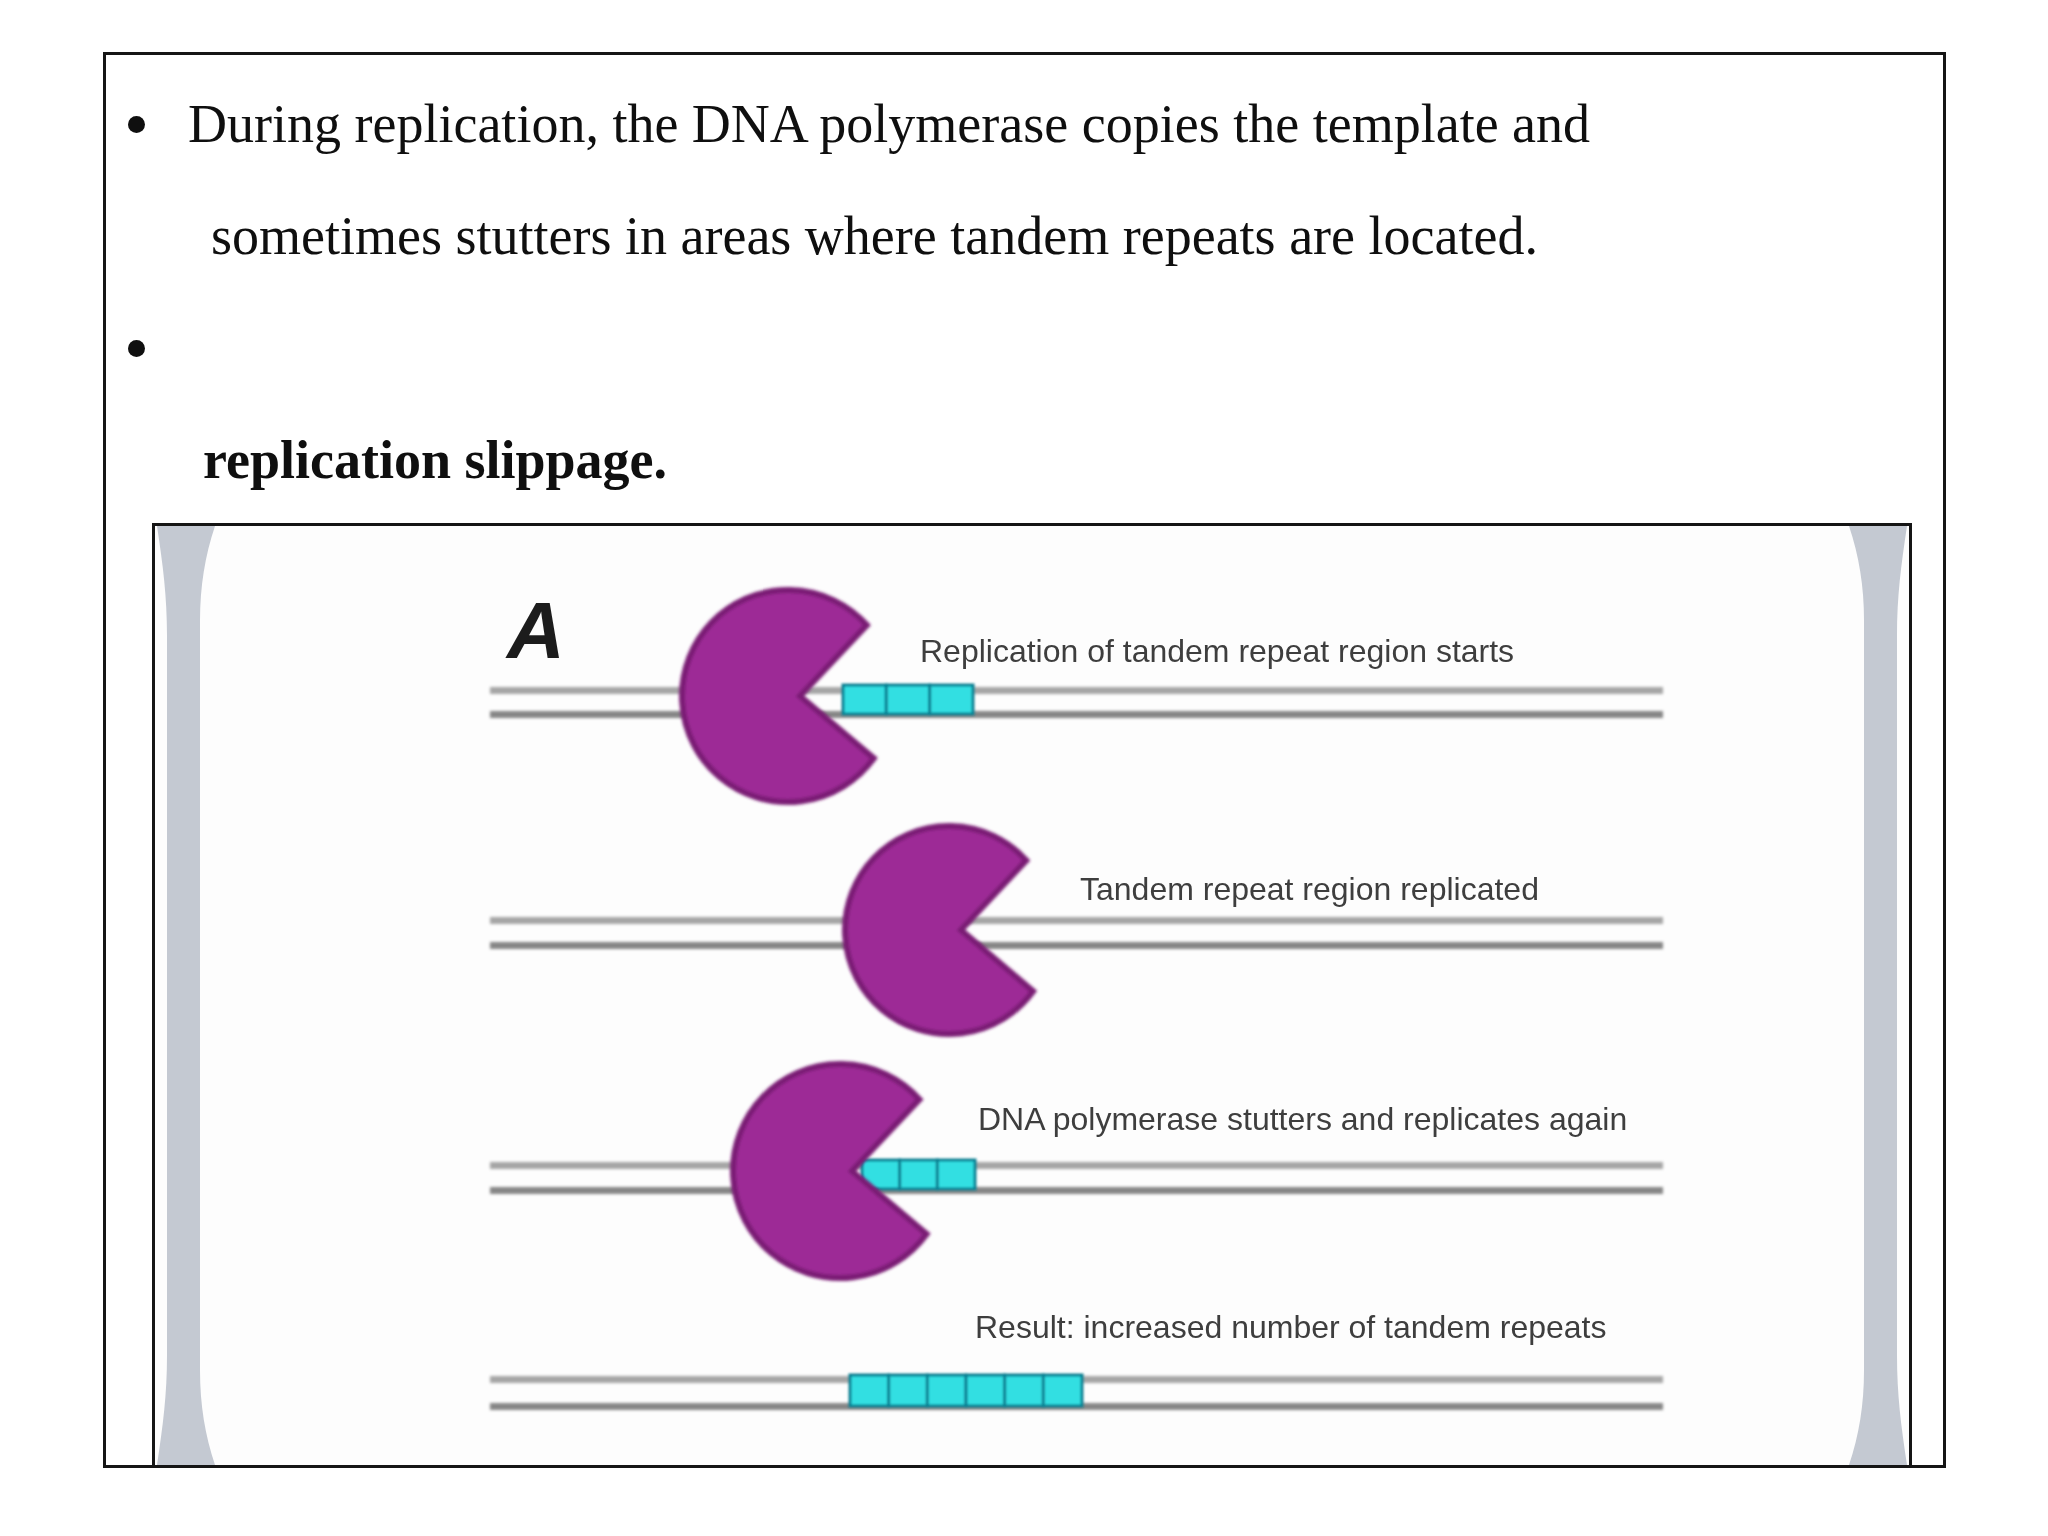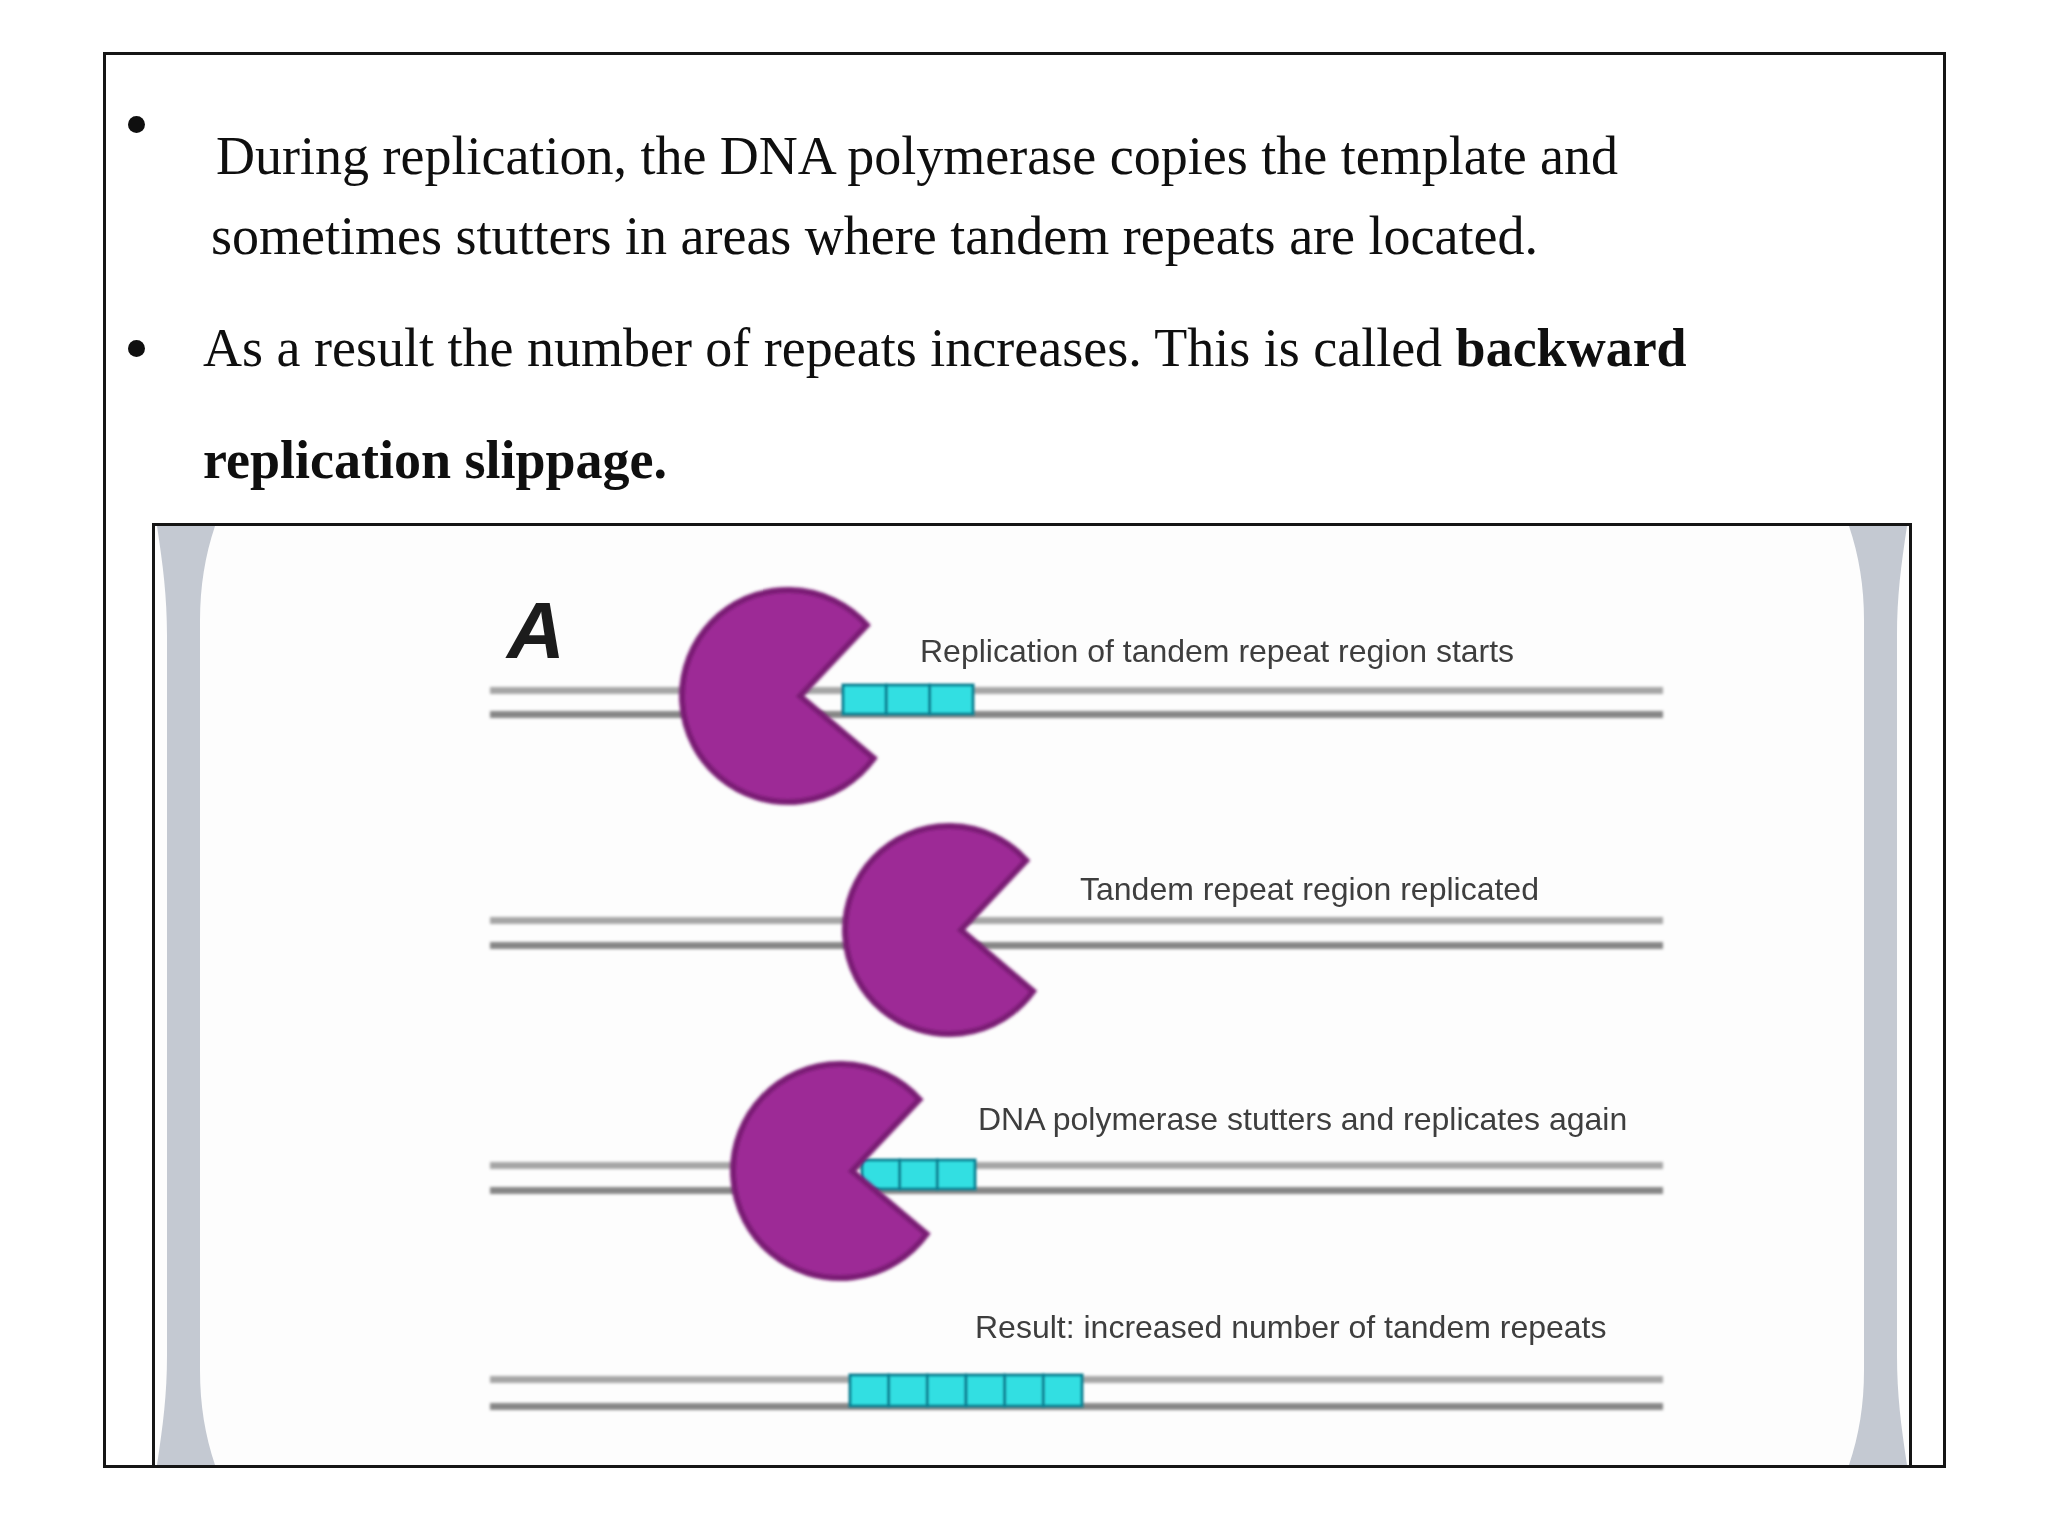--- a/index.html
+++ b/index.html
@@ -21,29 +21,25 @@
 </head>
 <body>
 
 <div id="page">
 
   <div id="slide-box"></div>
 
   <div class="bullet-dot" style="left:128px;top:116px;"></div>
   <div class="bullet-dot" style="left:128px;top:340px;"></div>
 
-  <div class="tline" style="left:216px;top:88px;margin-top:32px;">
+  <div class="tline" style="left:188px;top:88px;">
     <span>During replication, the DNA polymerase copies the template and</span>
   </div>
   <div class="tline" style="left:203px;top:200px;margin-left:8px;">
     <span>sometimes stutters in areas where tandem repeats are located.</span>
-  </div>
-  <div class="tline" style="left:203px;top:312px;">
-    <span>As a result the number of repeats increases. This is called</span>
-    <span class="b">backward</span>
   </div>
   <div class="tline" style="left:203px;top:424px;">
     <span class="b">replication slippage.</span>
   </div>
 
   <div id="diagram">
     <svg width="1754" height="939" viewBox="0 0 1754 939" xmlns="http://www.w3.org/2000/svg">
       <defs>
         <filter id="soft" x="-20%" y="-20%" width="140%" height="140%">
           <feGaussianBlur stdDeviation="1.6"></feGaussianBlur>

